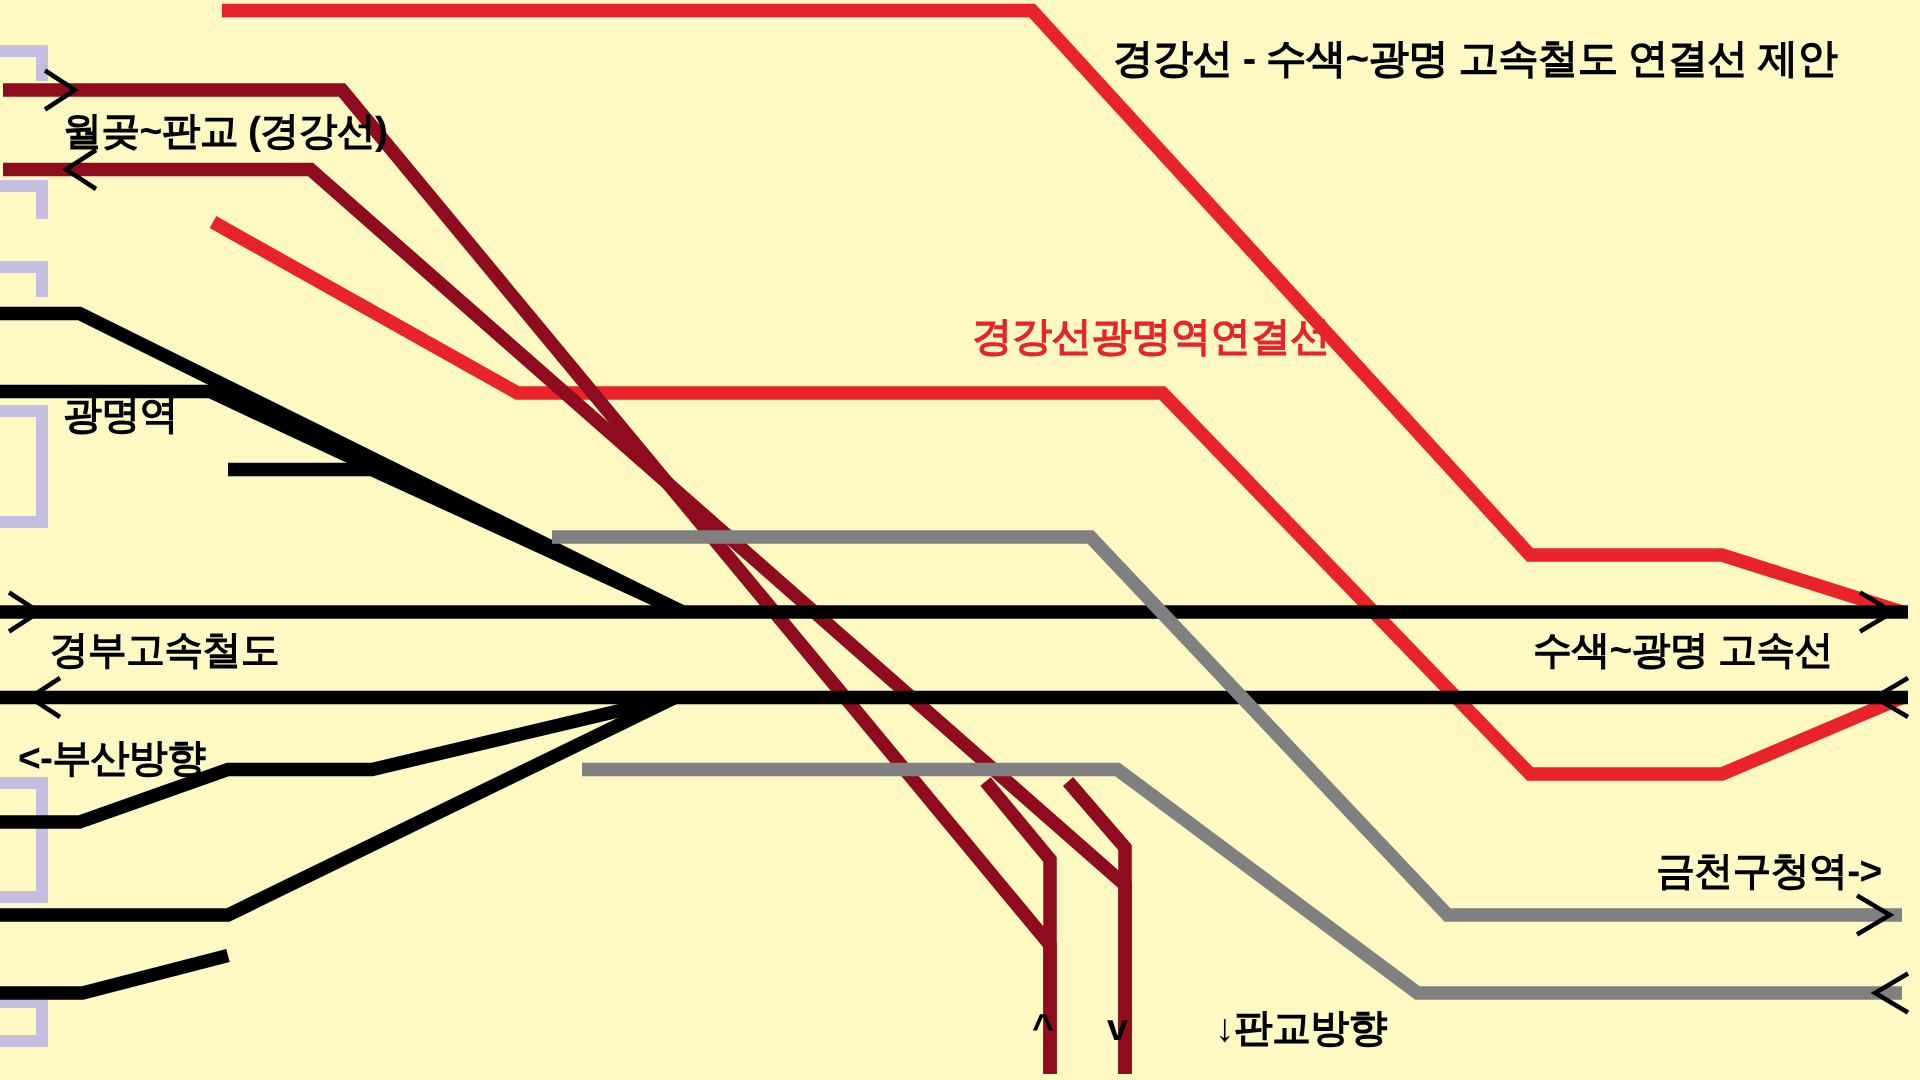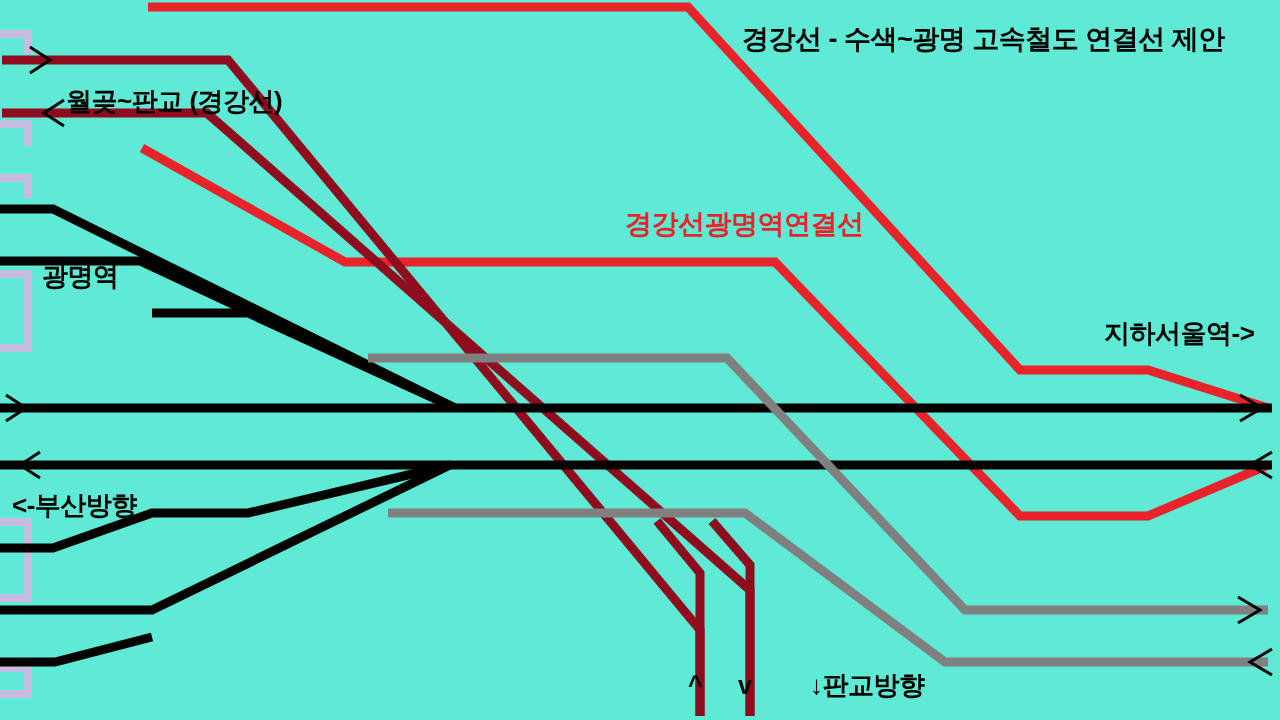--- a/index.html
+++ b/index.html
@@ -8,21 +8,21 @@
     padding: 0;
     background: #ffffff;
   }
   body {
     font-family: "Liberation Sans", "DejaVu Sans", sans-serif;
   }
   #diagram-root {
     position: relative;
     width: 1280px;
     height: 720px;
-    background: #5eead4;
+    background: #fef9c3;
     overflow: hidden;
   }
   #track-svg {
     position: absolute;
     left: 0;
     top: 0;
     width: 1280px;
     height: 720px;
   }
   .lbl {
@@ -107,32 +107,34 @@
       <path d="M 40 452 L 20 465 L 40 478" fill="none" stroke="#000000" stroke-width="3"></path>
       <path d="M 1240 395 L 1262 408 L 1240 421" fill="none" stroke="#000000" stroke-width="3"></path>
       <path d="M 1272 452 L 1250 465 L 1272 478" fill="none" stroke="#000000" stroke-width="3"></path>
       <path d="M 1238 597 L 1260 610 L 1238 623" fill="none" stroke="#000000" stroke-width="3"></path>
       <path d="M 1272 649 L 1250 662 L 1272 675" fill="none" stroke="#000000" stroke-width="3"></path>
     </g>
   </svg>
 
   <div class="lbl lbl-title" style="left:742px; top:26px;">경강선 - 수색~광명 고속철도 연결선 제안</div>
 
-  <div class="lbl lbl-black" style="left:42px; top:88px;margin-left:24px;">월곶~판교 (경강선)</div>
+  <div class="lbl lbl-black" style="left:42px; top:74px;">월곶~판교 (경강선)</div>
 
-  <div class="lbl lbl-red" style="left:625px; top:211px;">경강선광명역연결선</div>
+  <div class="lbl lbl-red" style="left:648px; top:211px;">경강선광명역연결선</div>
 
   <div class="lbl lbl-black" style="left:42px; top:263px;">광명역</div>
 
-  <div class="lbl lbl-black" style="left:1104px; top:320px;">지하서울역-&gt;</div>
 
+  <div class="lbl lbl-black" style="left:33px; top:420px;">경부고속철도</div>
 
+  <div class="lbl lbl-black" style="left:1022px; top:420px;">수색~광명 고속선</div>
 
   <div class="lbl lbl-black" style="left:12px; top:492px;">&lt;-부산방향</div>
 
+  <div class="lbl lbl-black" style="left:1104px; top:567px;">금천구청역-&gt;</div>
 
   <div class="lbl lbl-black" style="left:765px; top:672px;margin-left:45px;">↓판교방향</div>
 
   <div class="lbl lbl-small" style="left:688px; top:673px;">^</div>
 
   <div class="lbl lbl-small" style="left:738px; top:673px;">v</div>
 
 </div>
 
 </body></html>

